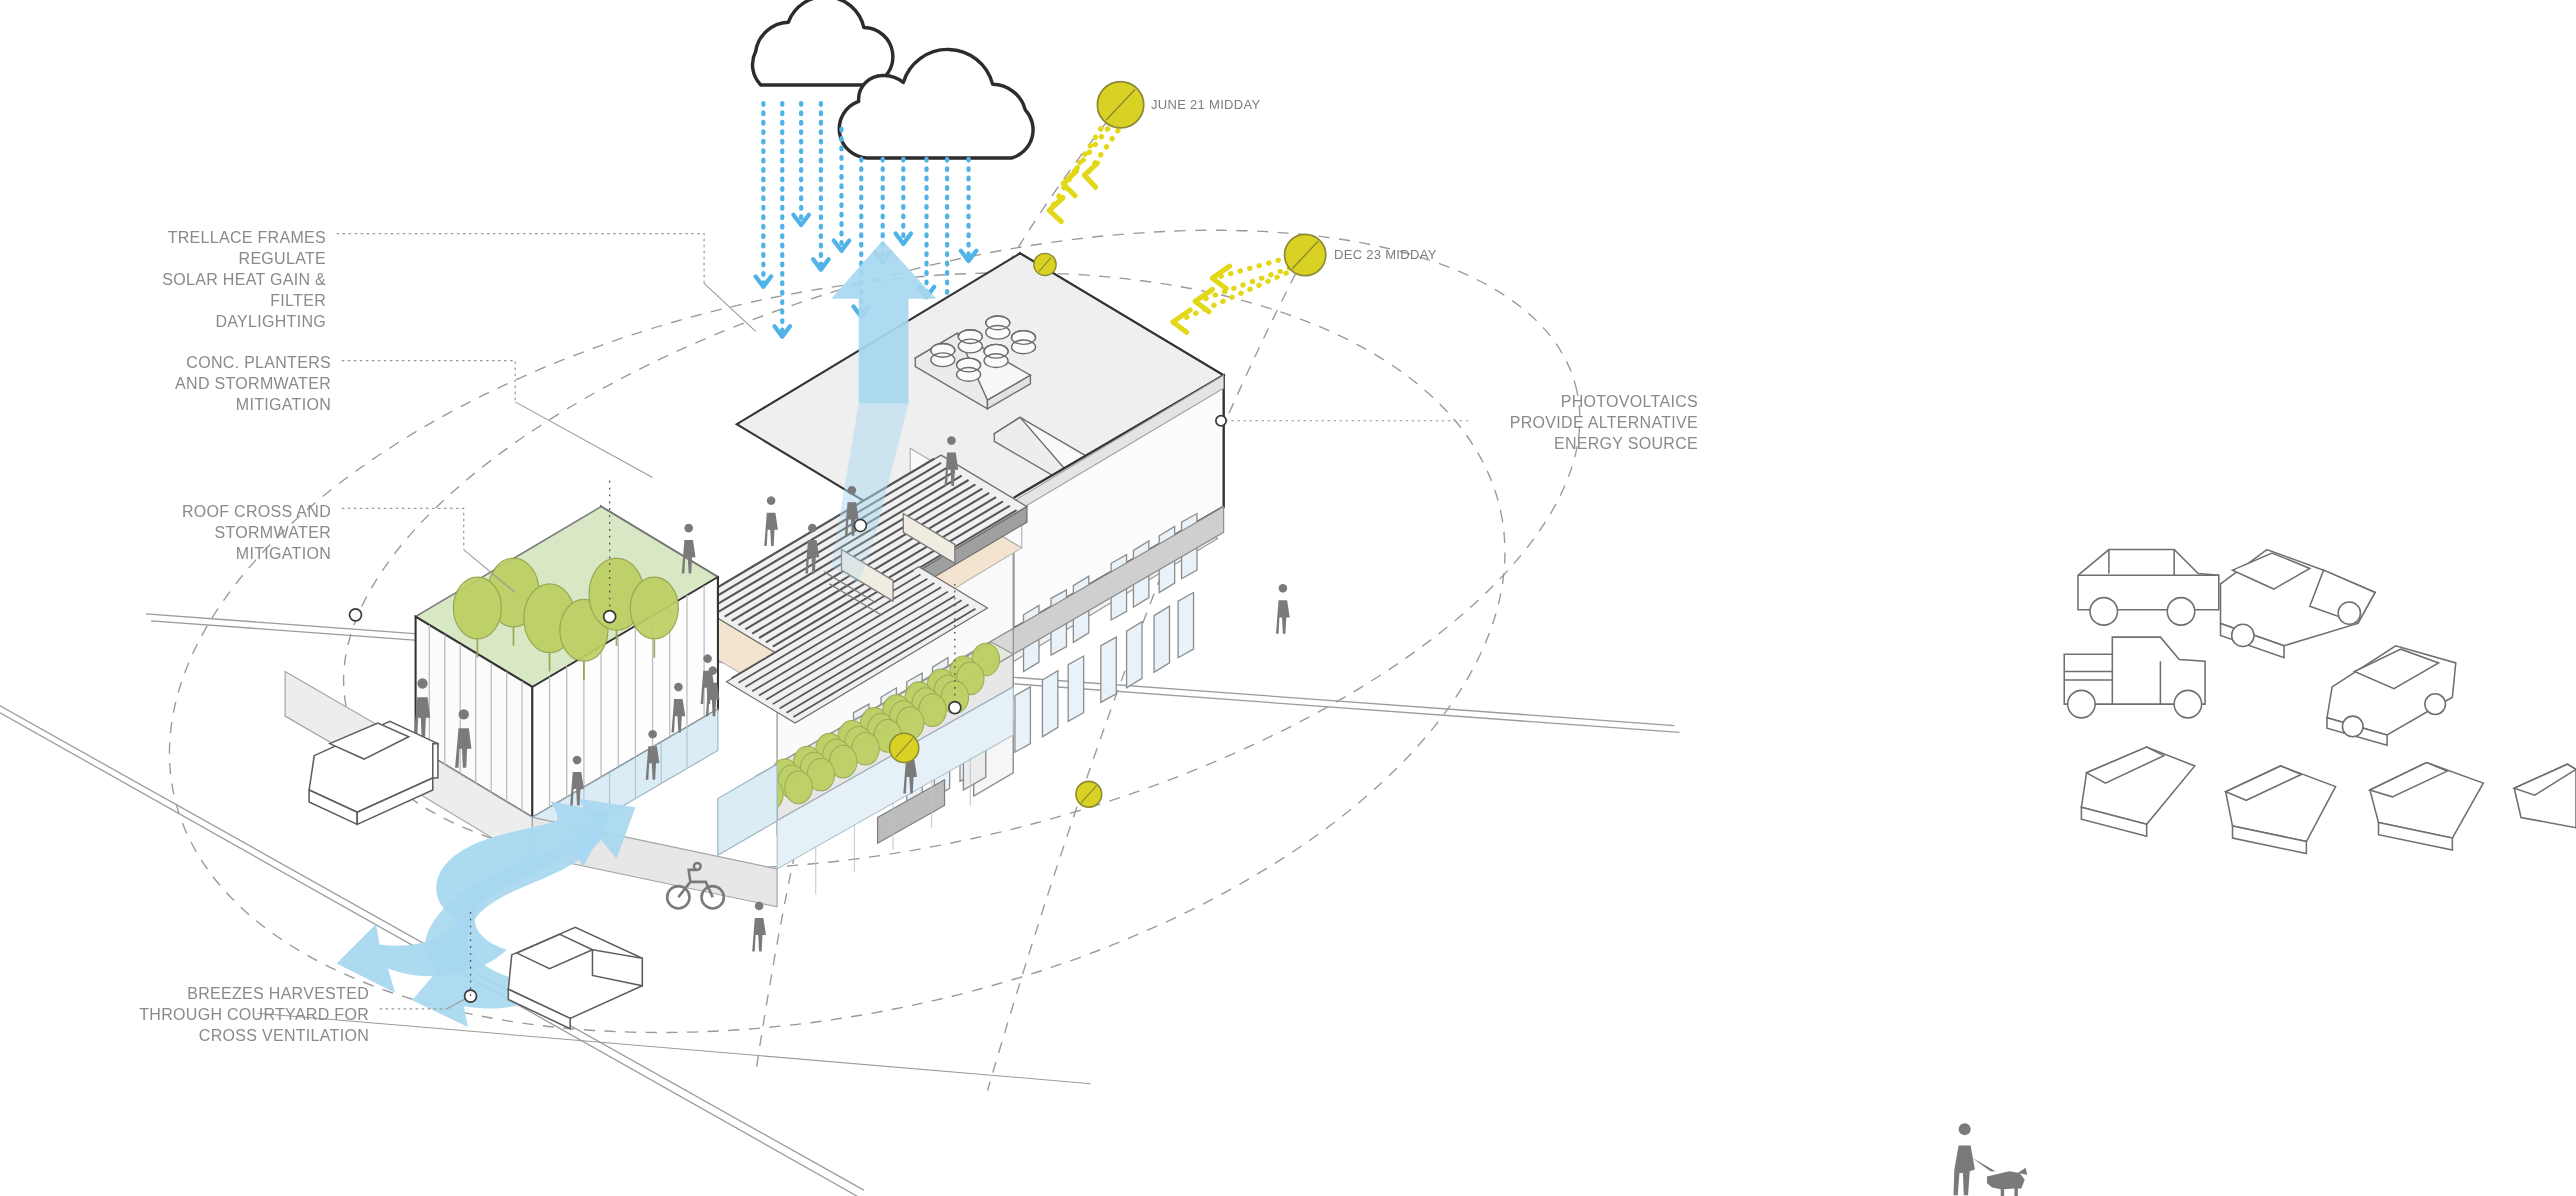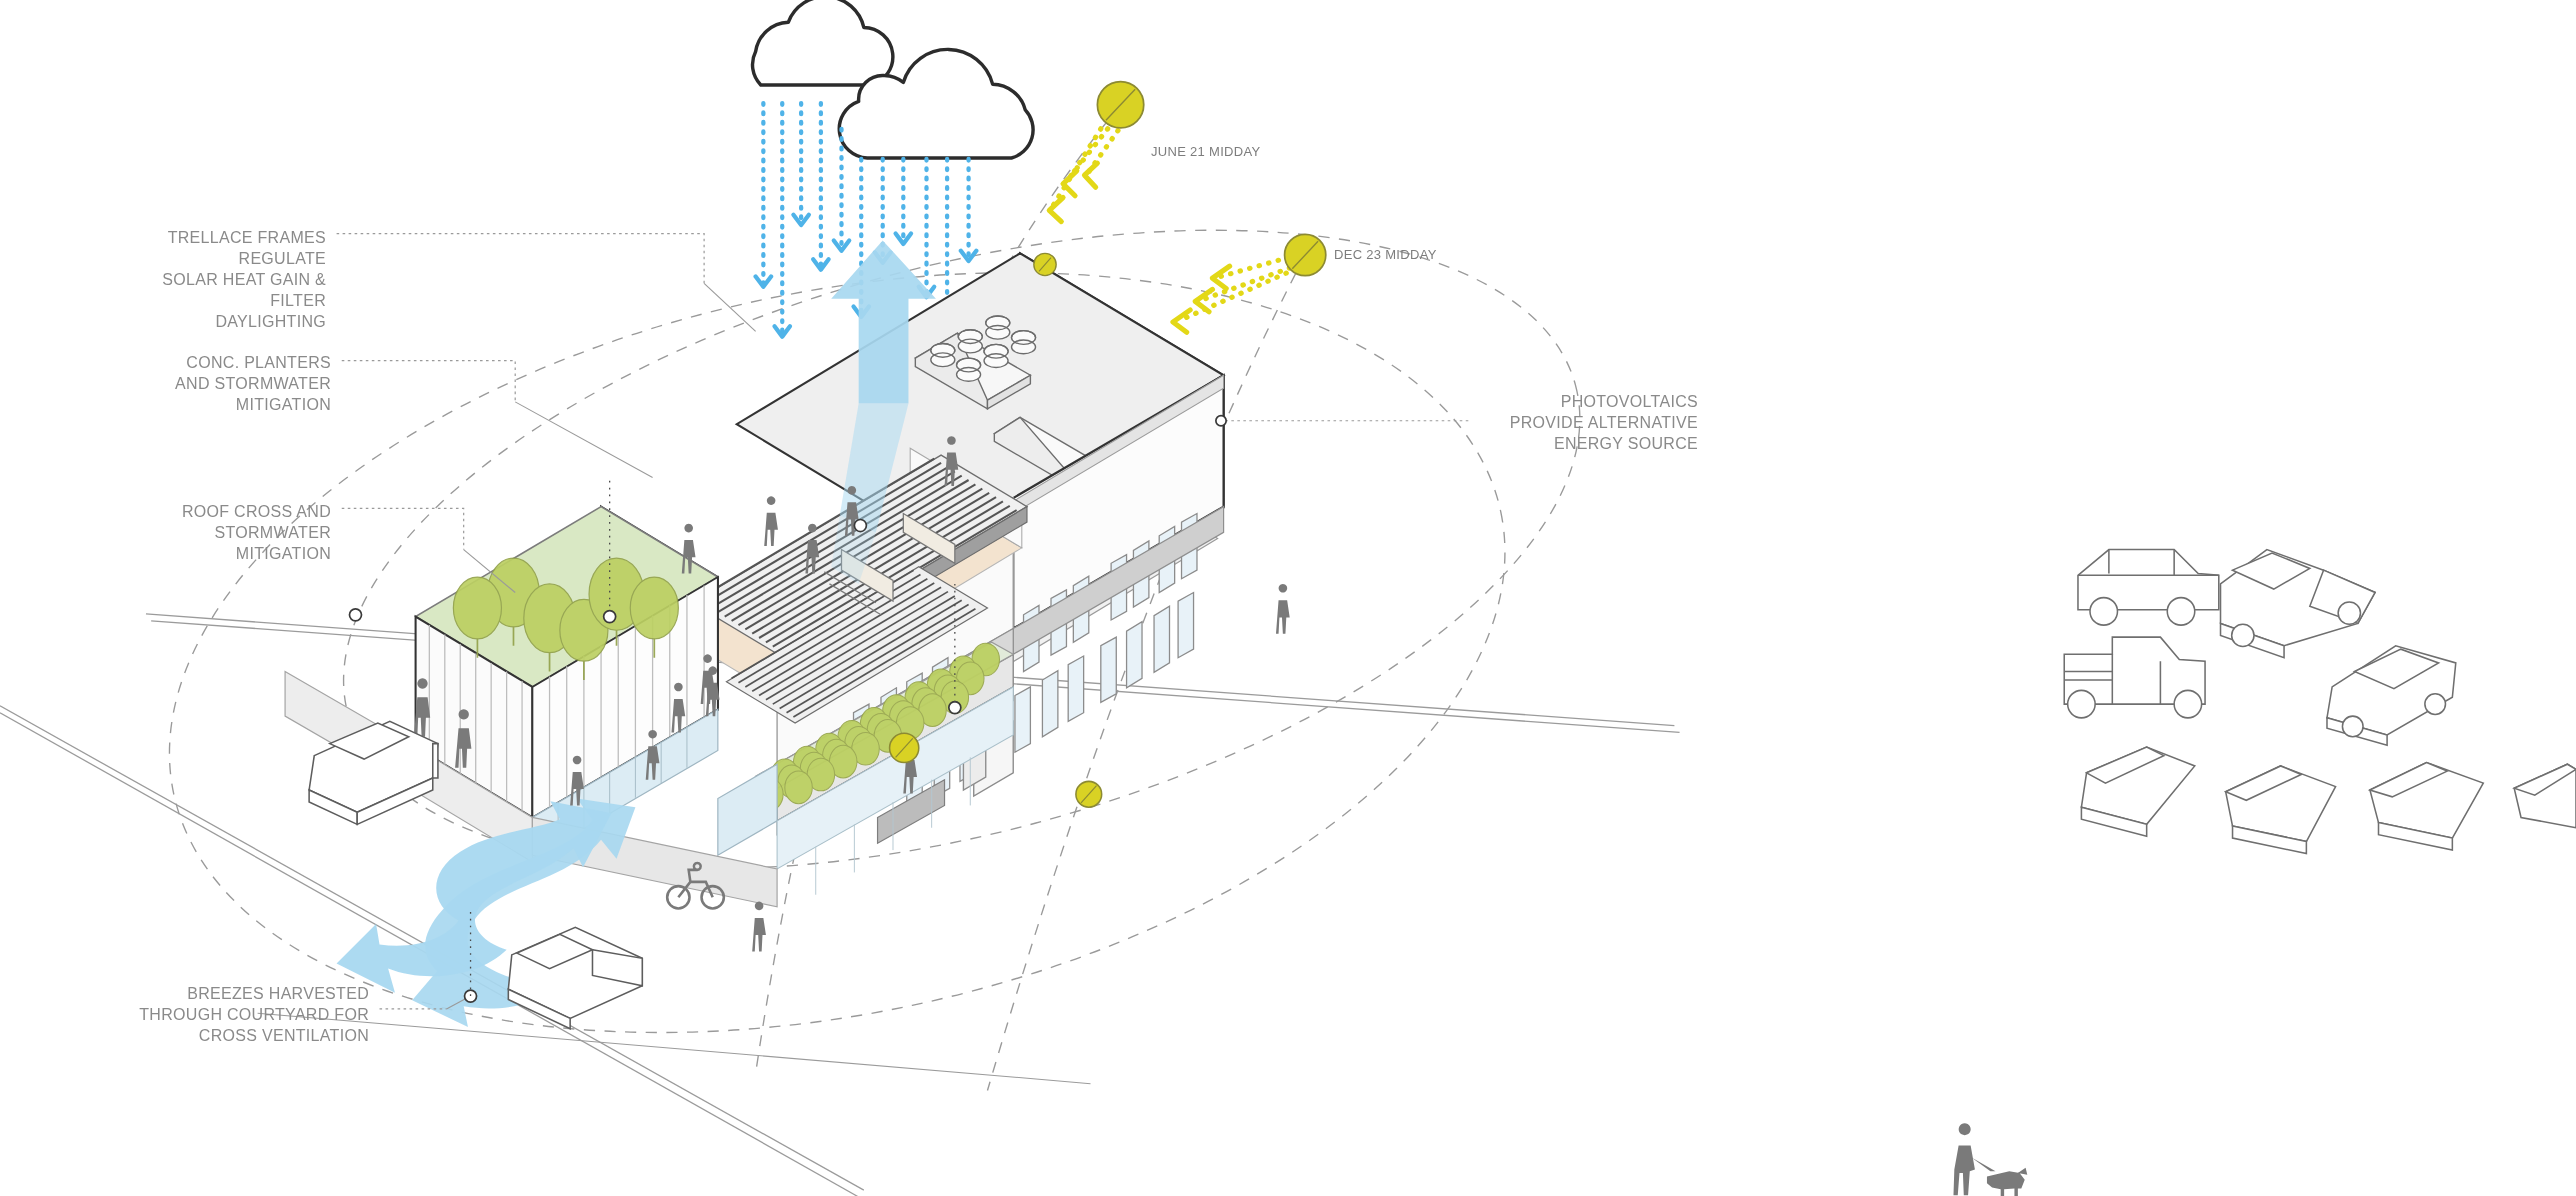--- a/index.html
+++ b/index.html
@@ -617,18 +617,18 @@
 MITIGATION</div>
 
 <div class="anno r" style="left:137px;top:983px;width:232px;">BREEZES HARVESTED
 THROUGH COURTYARD FOR
 CROSS VENTILATION</div>
 
 <div class="anno l" style="left:1475px;top:391px;width:223px;">PHOTOVOLTAICS
 PROVIDE ALTERNATIVE
 ENERGY SOURCE</div>
 
-<div class="sunlbl" style="left:1151px;top:97px;margin-top:47px;">JUNE 21 MIDDAY</div>
+<div class="sunlbl" style="left:1151px;top:97px;">JUNE 21 MIDDAY</div>
 
 <div class="sunlbl" style="left:1334px;top:247px;">DEC 23 MIDDAY</div>
 
 </div>
 
 
 </body></html>

